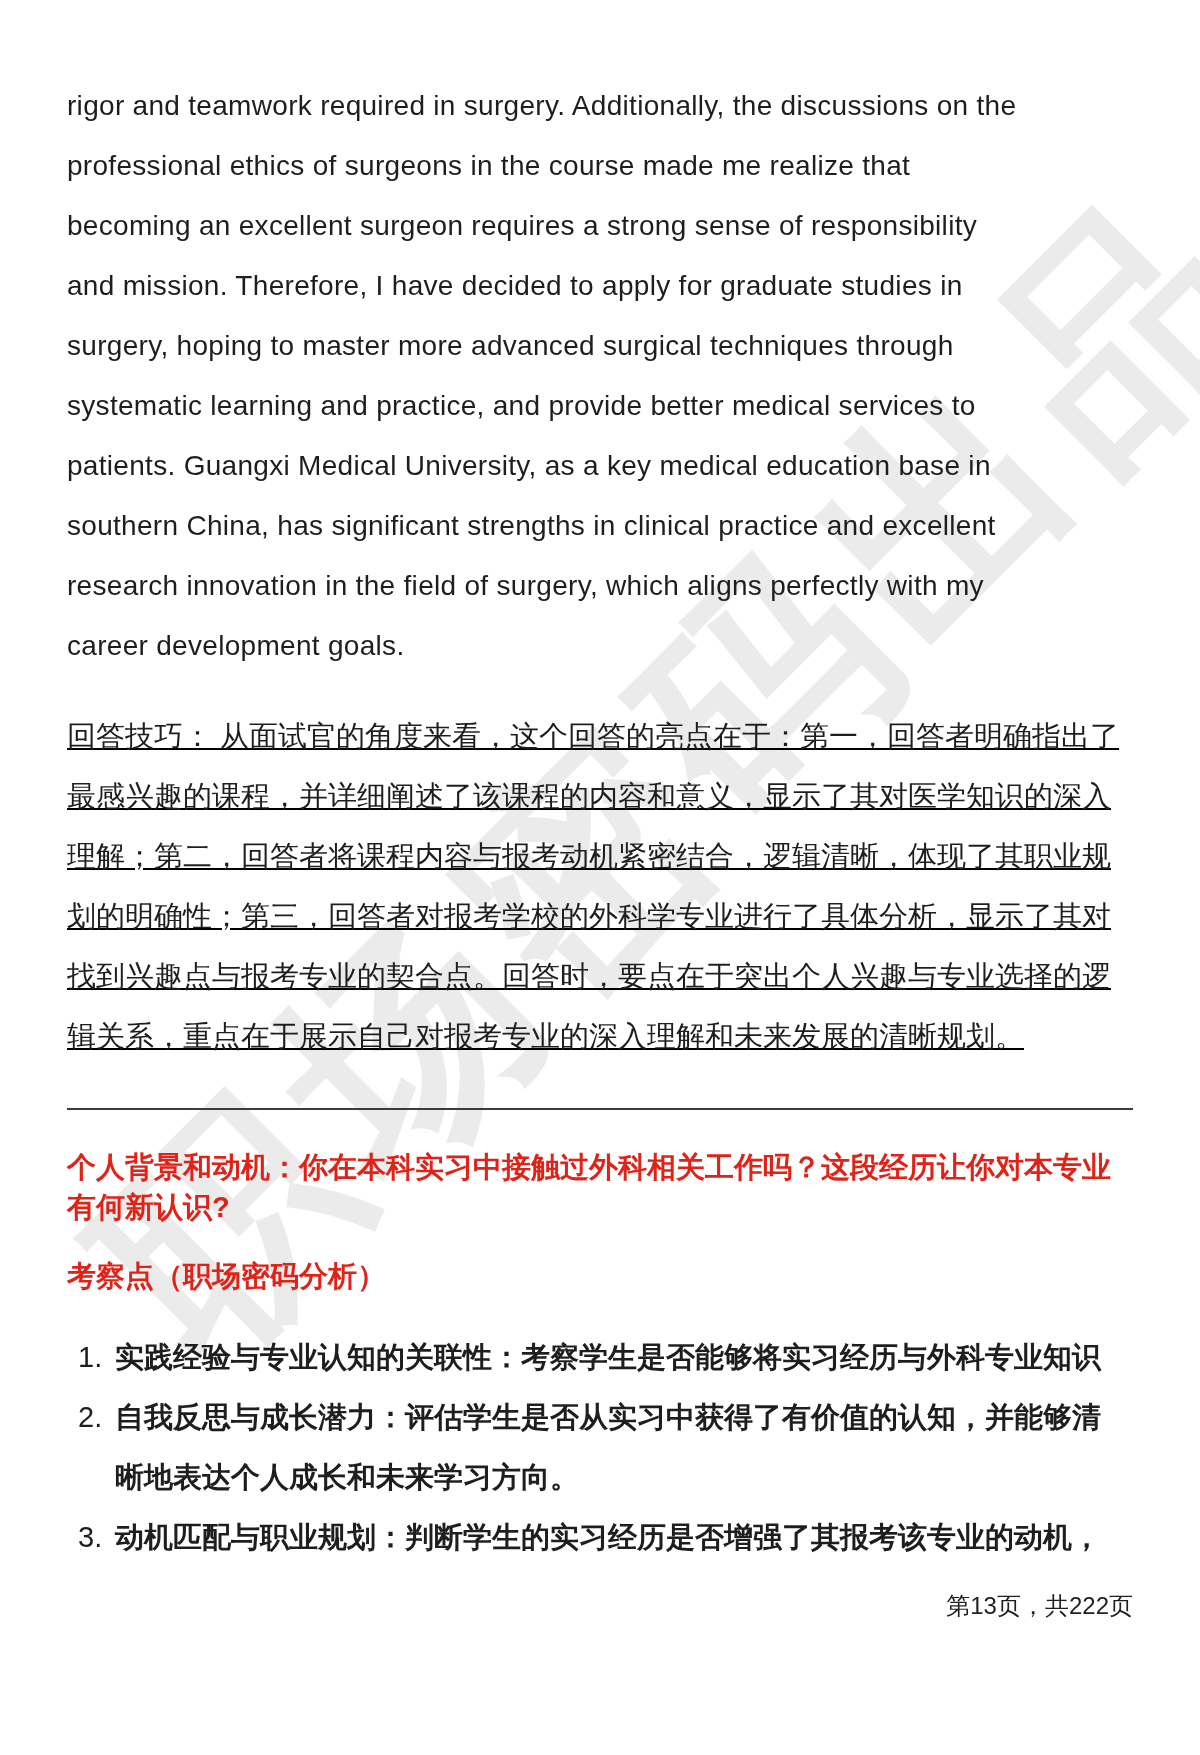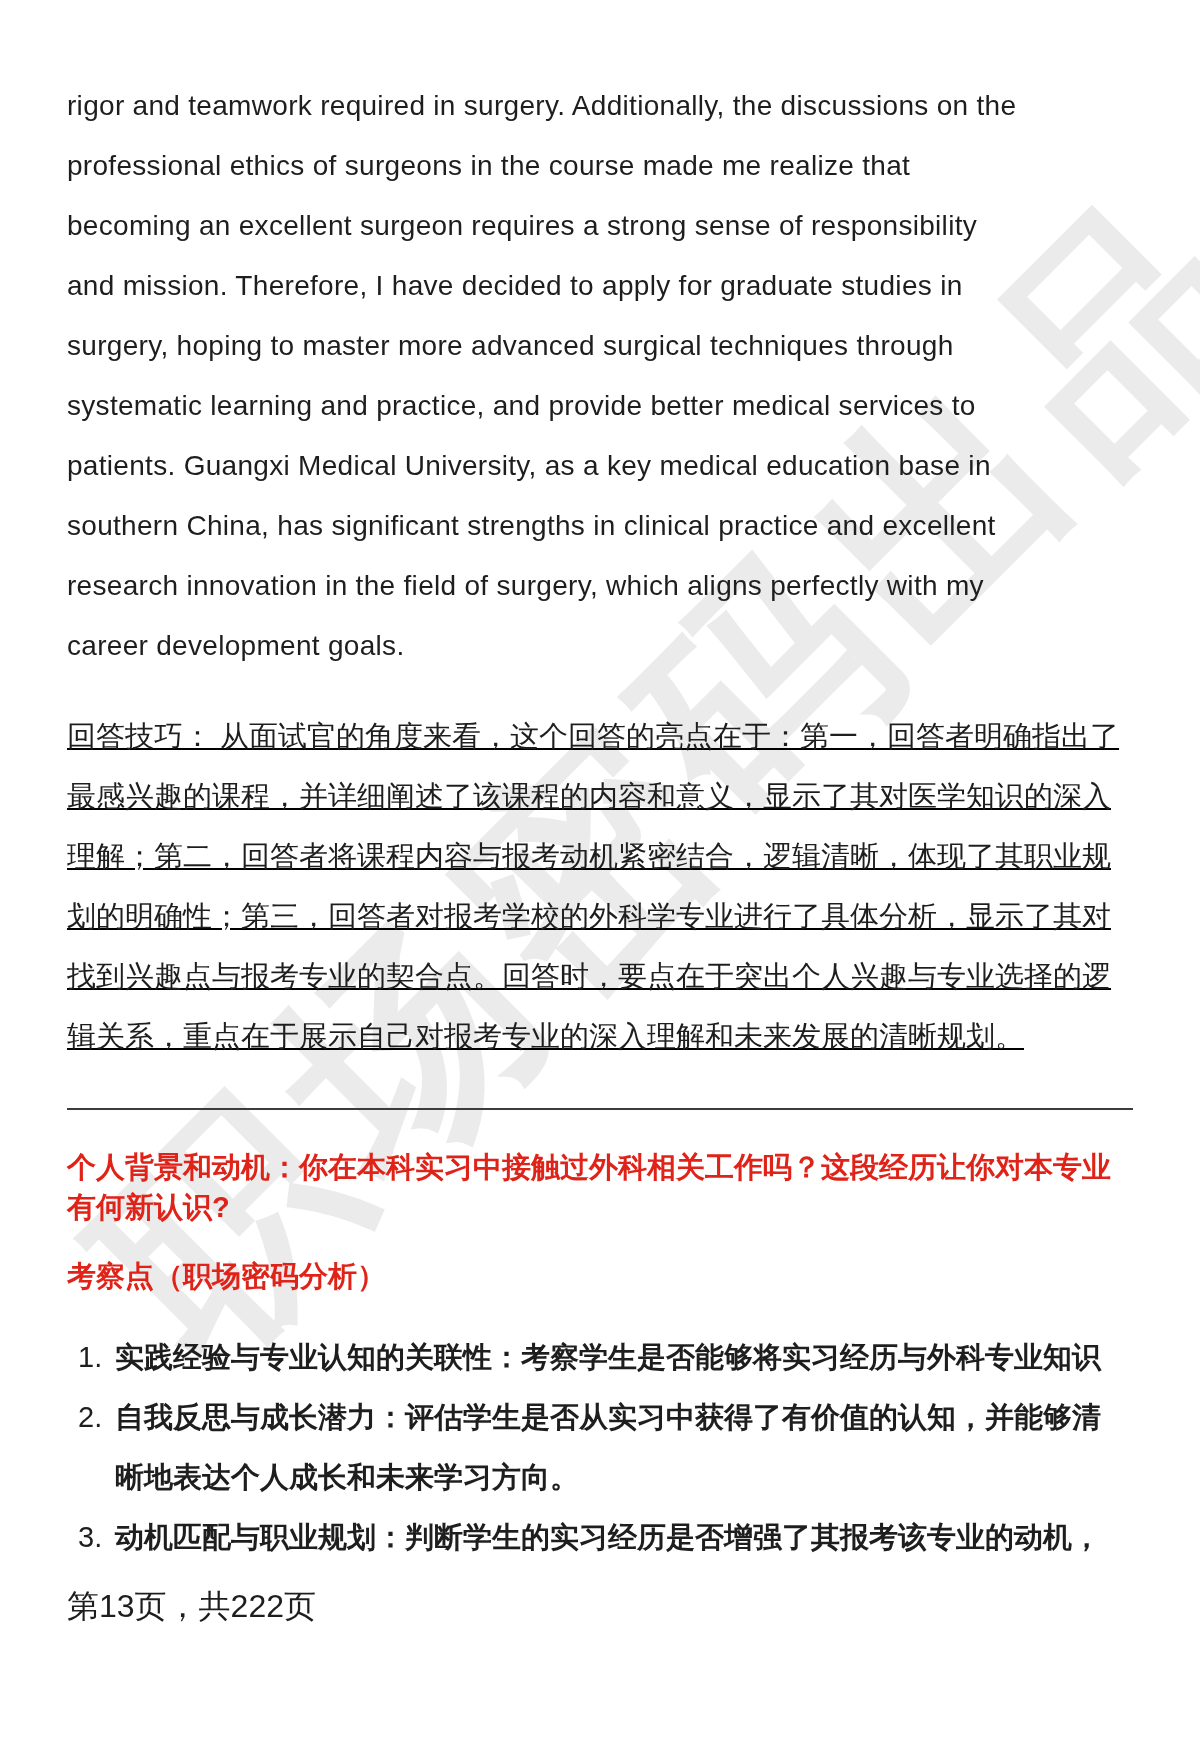--- a/index.html
+++ b/index.html
@@ -92,22 +92,22 @@
   .list-item .item-lines .line {
     display: block;
     font-size: 29px;
     line-height: 60px;
     color: #1e1e1e;
     white-space: nowrap;
     font-weight: bold;
   }
   .footer {
     margin: 24px 0 0 0;
-    text-align: left;
-    font-size: 32px;
+    text-align: right;
+    font-size: 24px;
     line-height: 30px;
     color: #1e1e1e;
   }
 </style>
 </head>
 <body>
 
 <div class="page">
 
   <div class="watermark">职场密码出品</div>

